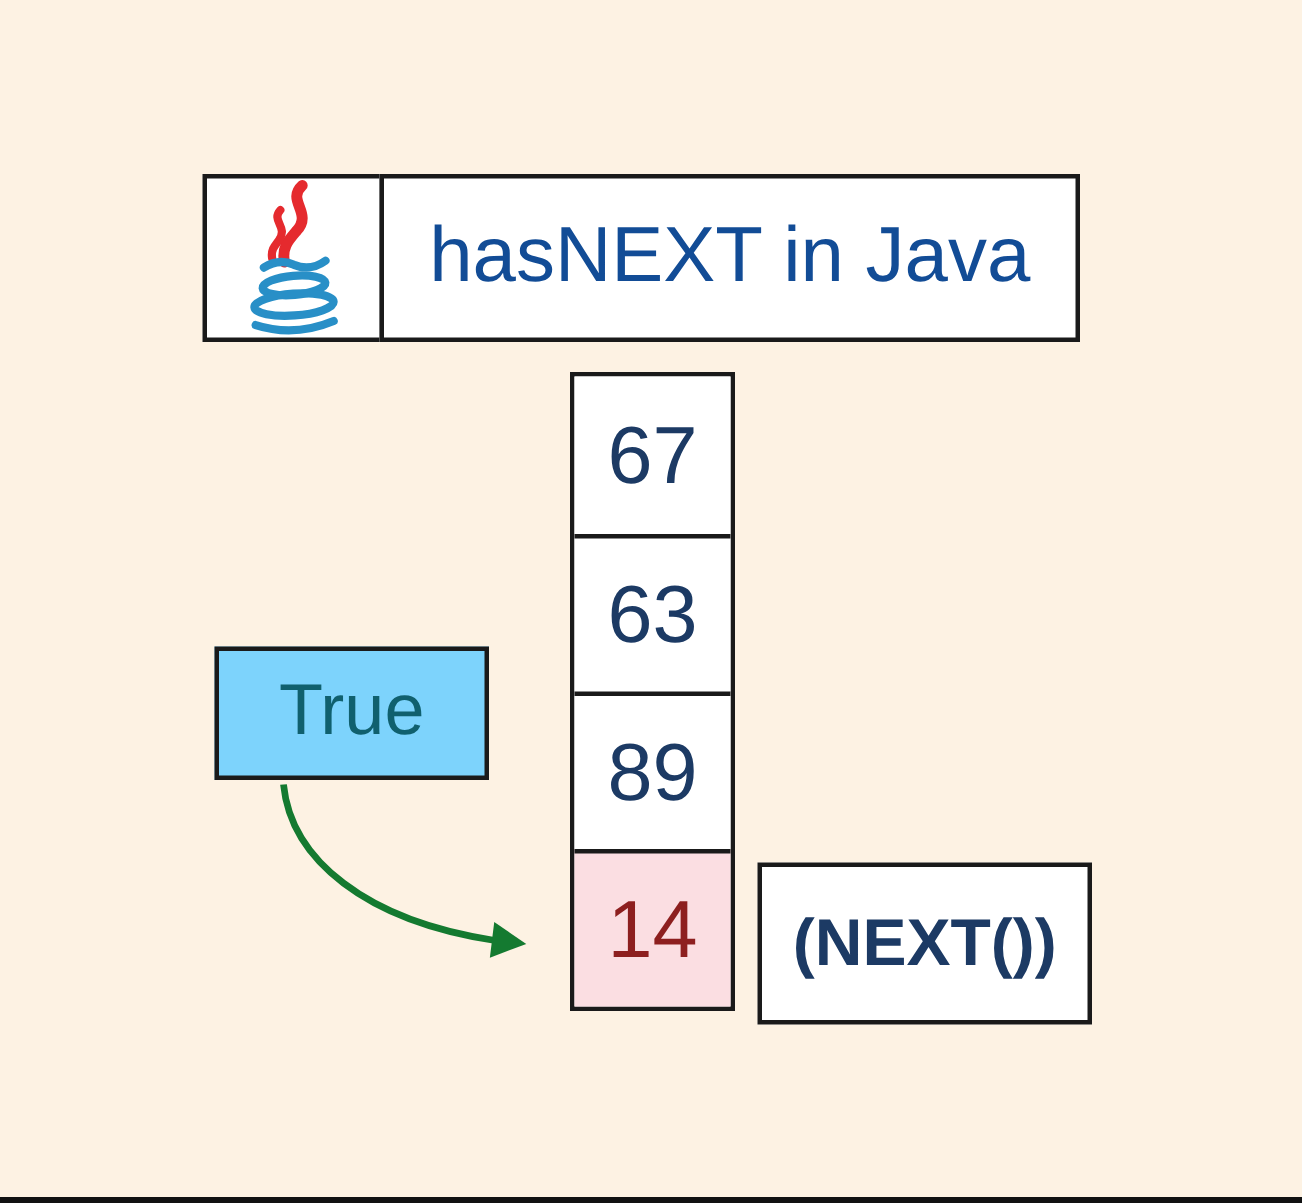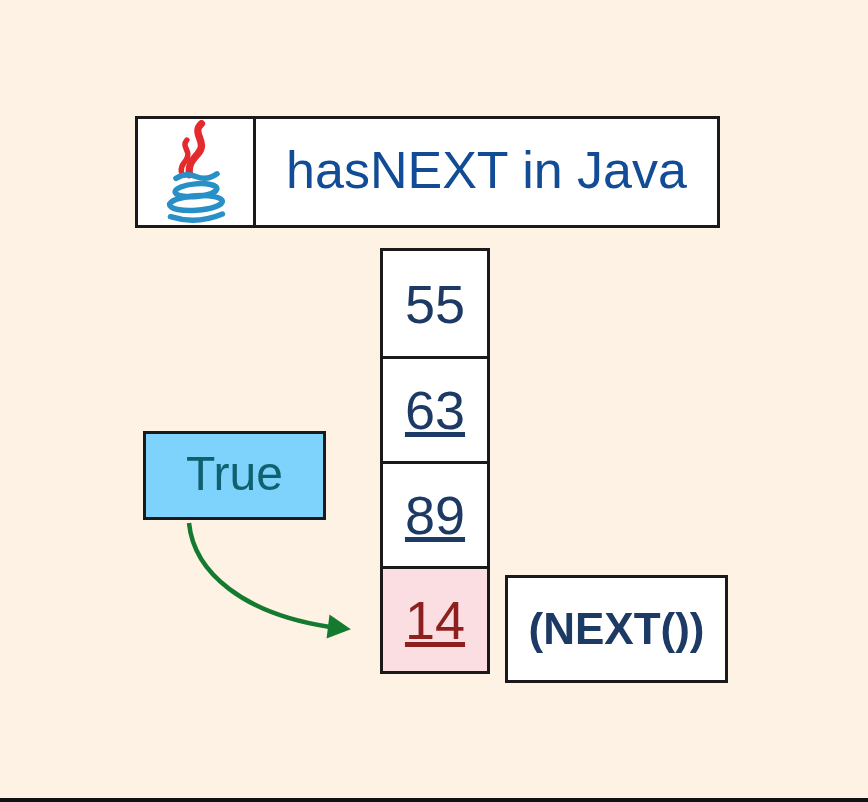--- a/index.html
+++ b/index.html
@@ -68,21 +68,20 @@
     height: 105px;
     display: flex;
     align-items: center;
     justify-content: center;
     font-size: 54px;
     color: #1c3a64;
     background: #ffffff;
   }
   .cell + .cell {
     border-top: 3px solid #1a1a1a;
-    text-decoration: underline;
   }
   .cell--highlight {
     background: #fbdee2;
     color: #8d1f1f;
   }
 
   
   .method-box {
     position: absolute;
     left: 505px;
@@ -162,21 +161,21 @@
         <ellipse cx="55" cy="91" rx="29" ry="8" transform="rotate(-4 55 91)" fill="none" stroke="#288fc7" stroke-width="6"></ellipse>
         <path d="M27 106 Q55 115 84 103" fill="none" stroke="#288fc7" stroke-width="6" stroke-linecap="round"></path>
       </svg>
     </div>
     <div class="title-box">
       <span class="title-text">hasNEXT in Java</span>
     </div>
   </div>
 
   <div class="stack">
-    <div class="cell">55</div>
+    <div class="cell">67</div>
     <div class="cell">63</div>
     <div class="cell">89</div>
     <div class="cell cell--highlight">14</div>
   </div>
 
   <div class="method-box">
     <span class="method-text">(NEXT())</span>
   </div>
 
   <div class="result-box">

